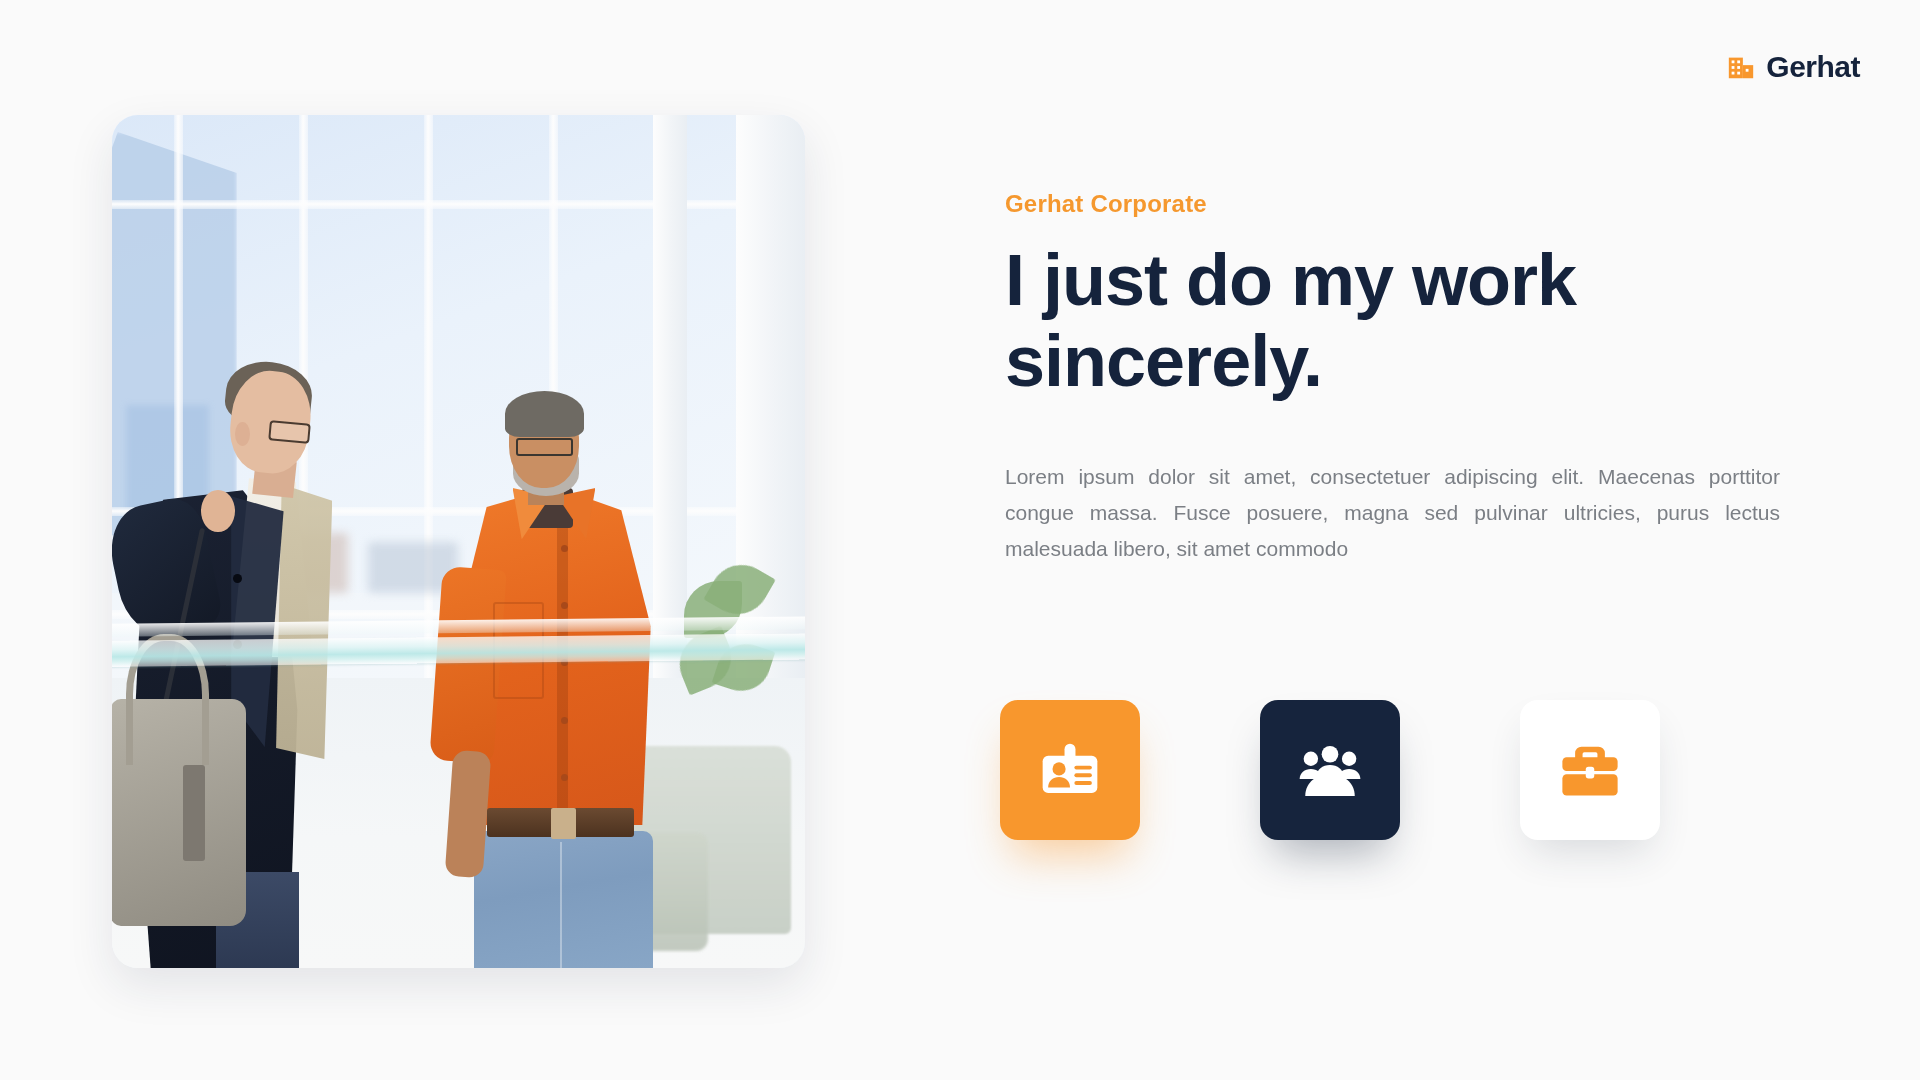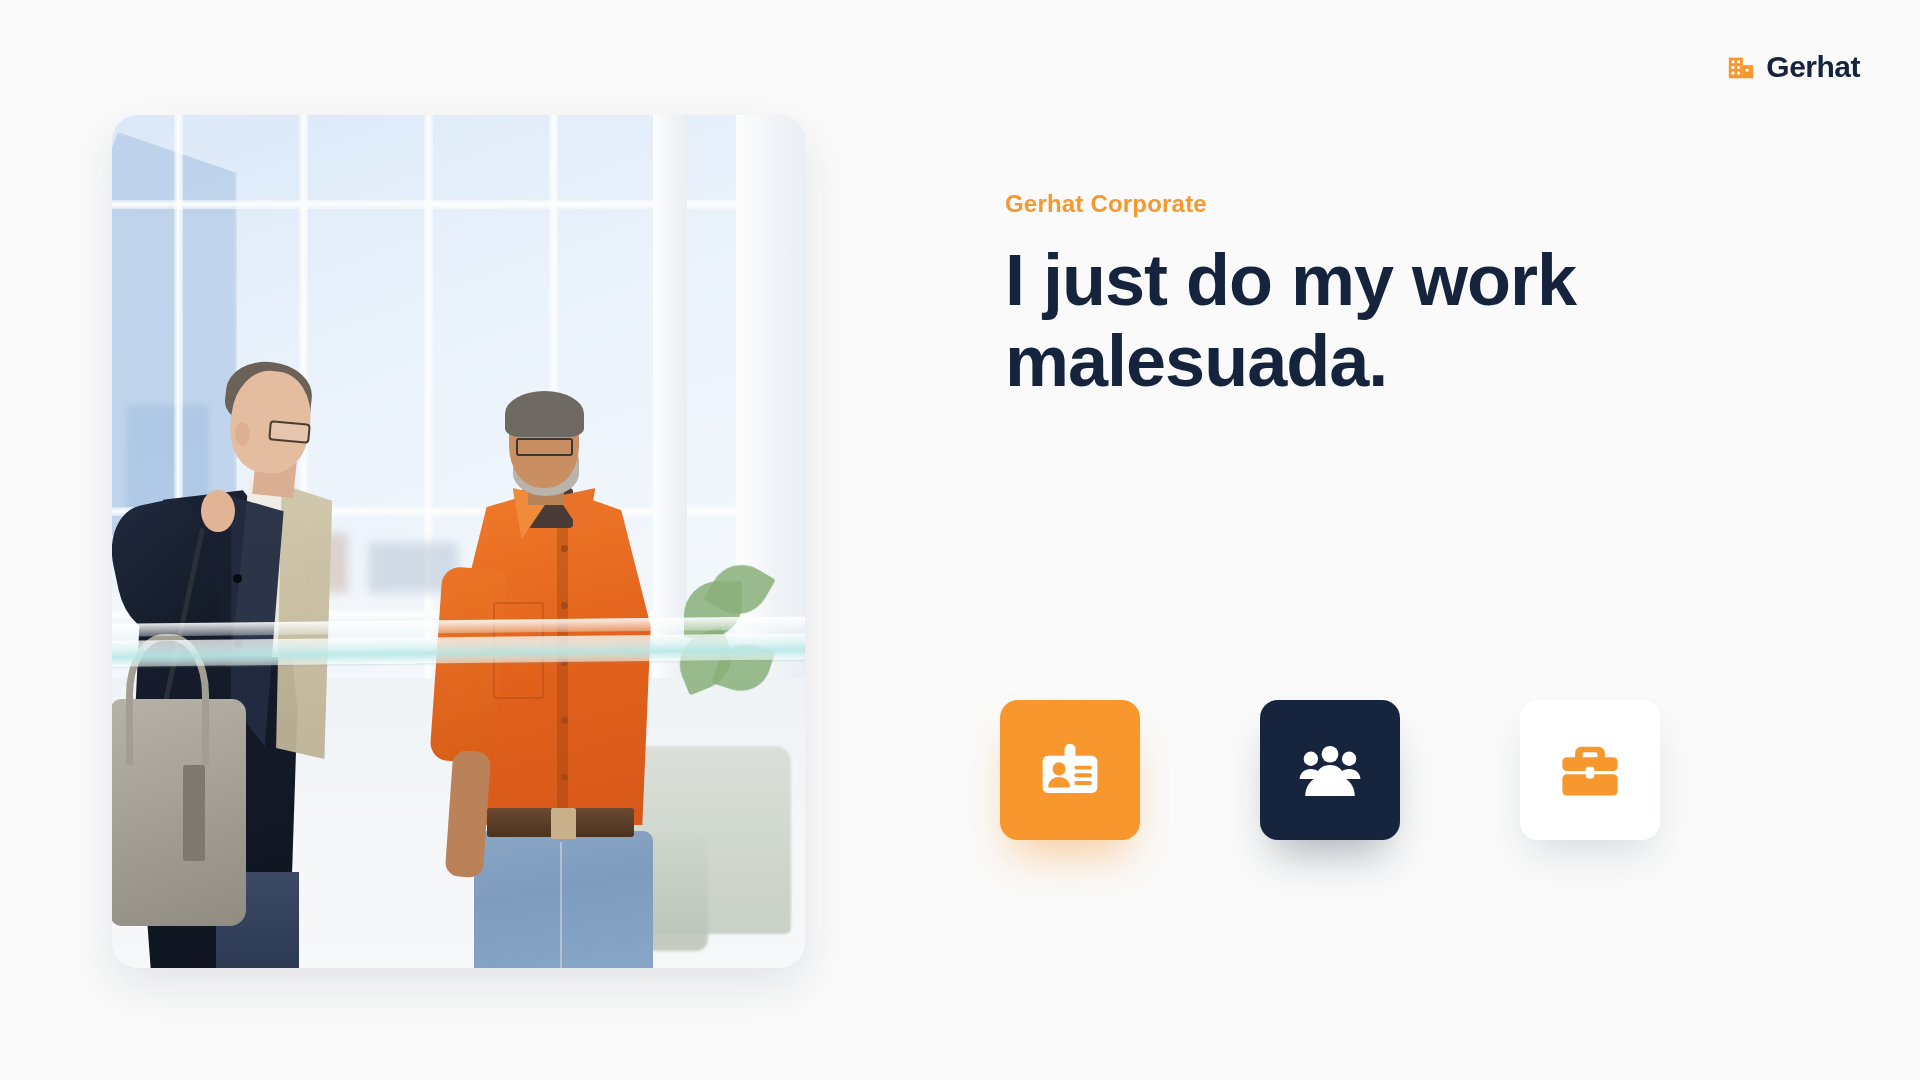--- a/index.html
+++ b/index.html
@@ -420,21 +420,22 @@
         <div class="pB-buckle"></div>
       </div>
 
       <div class="glass-sheen"></div>
       <div class="glass-band"></div>
     </div>
   </div>
 
   <div class="content">
     <div class="eyebrow">Gerhat Corporate</div>
-    <h1 class="headline">I just do my work malesuada.</h1>
+    <h1 class="headline">I just do my work sincerely.</h1>
+    <p class="body-copy">Lorem ipsum dolor sit amet, consectetuer adipiscing elit. Maecenas porttitor congue massa. Fusce posuere, magna sed pulvinar ultricies, purus lectus malesuada libero, sit amet commodo</p>
   </div>
 
   <div class="cards">
 
     <div class="card orange">
       <span>
         <svg width="70" height="70" viewBox="0 0 64 64" aria-hidden="true">
           <rect x="27" y="8" width="10" height="16" rx="5" fill="#ffffff"></rect>
           <rect x="7" y="19" width="50" height="34" rx="5" fill="#ffffff"></rect>
           <circle cx="22" cy="31" r="6" fill="#f8972d"></circle>

